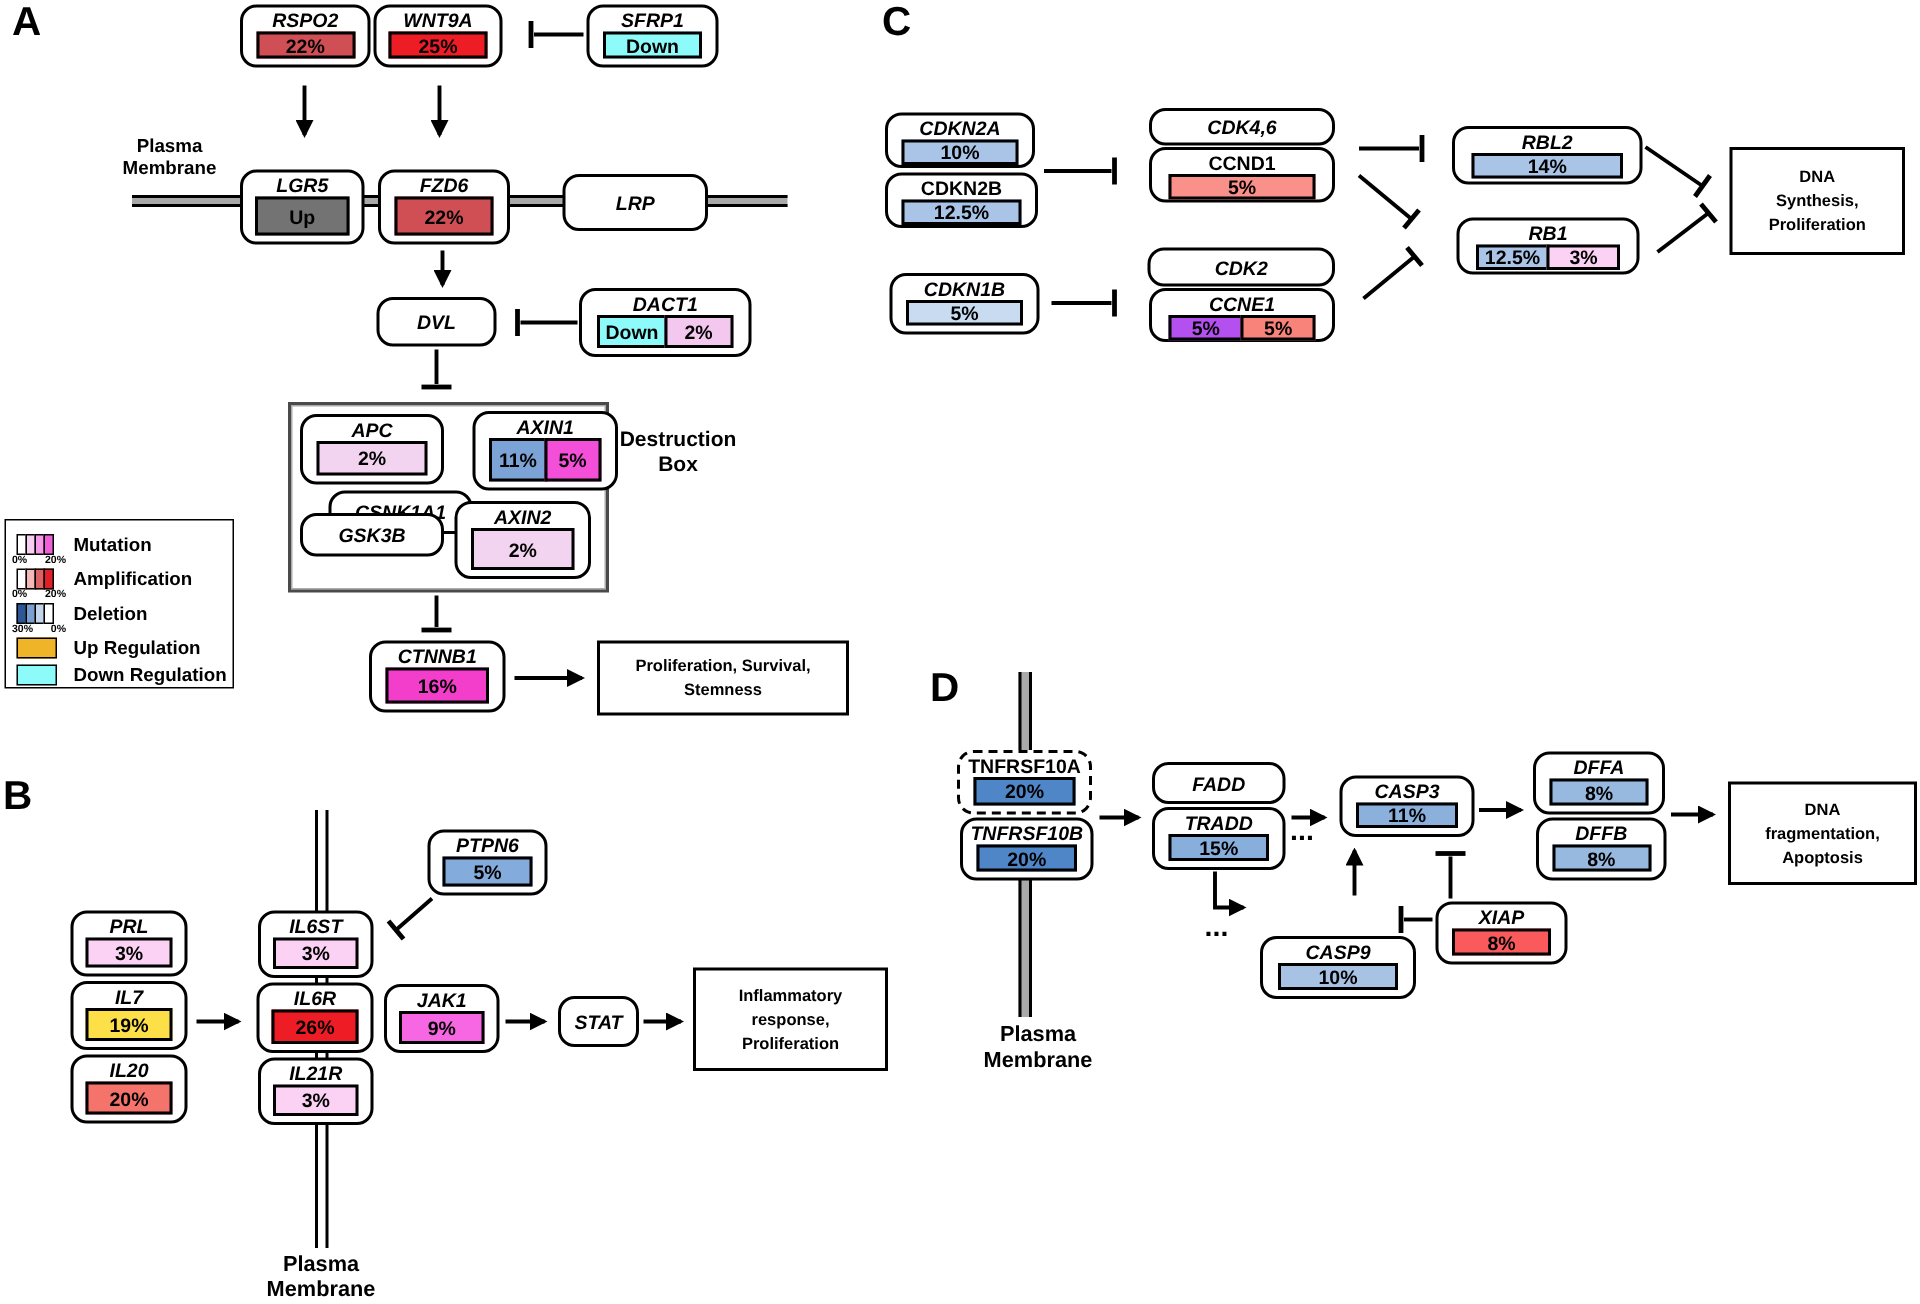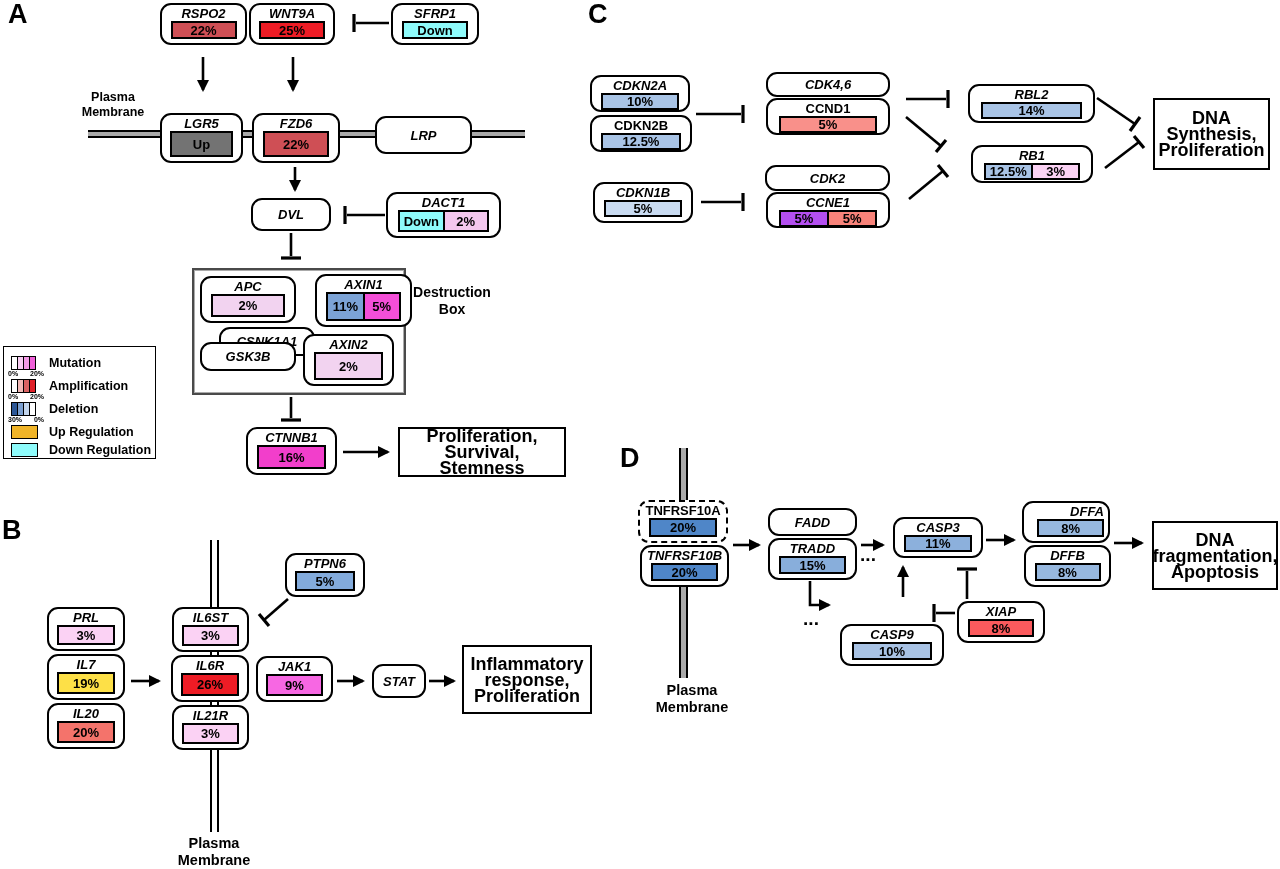--- a/index.html
+++ b/index.html
@@ -16,21 +16,21 @@
   .gene.dashed{border-style:dashed;}
   .gene .title{font-weight:bold;font-style:italic;font-size:13px;line-height:15px;white-space:nowrap;}
   .gene .title.upright{font-style:normal;}
   .gene.title-only{justify-content:center;padding:1px 4px;}
   .gene .fills{display:flex;width:88%;flex:1;min-height:17px;}
   .gene .fill{flex:1;border:2px solid #000;box-sizing:border-box;display:flex;align-items:center;justify-content:center;
               font-weight:bold;font-size:13px;white-space:nowrap;}
   .gene .fill + .fill{margin-left:-2px;}
   .outcome{position:absolute;z-index:3;background:#fff;border:2.5px solid #000;box-sizing:border-box;
            display:flex;flex-direction:column;align-items:center;justify-content:center;
-           font-weight:bold;font-size:18px;line-height:16px;text-align:center;}
+           font-weight:bold;font-size:11px;line-height:16px;text-align:center;}
   .panel-label{position:absolute;z-index:4;font-weight:bold;font-size:27px;line-height:28px;}
   .txt{position:absolute;z-index:4;font-weight:bold;text-align:center;line-height:1.2;}
   .legend{position:absolute;z-index:4;background:#fff;border:1.5px solid #000;box-sizing:border-box;}
   .legend .row{position:absolute;left:0;top:0;width:100%;}
   .legend .swatch{position:absolute;left:7px;display:flex;height:14px;}
   .legend .cell{width:7px;height:14px;border:1px solid #000;box-sizing:border-box;}
   .legend .cell + .cell{margin-left:-1px;}
   .legend .solid-swatch{position:absolute;left:7px;width:27px;height:14px;border:1px solid #000;box-sizing:border-box;}
   .legend .sub{position:absolute;left:4px;width:36px;display:flex;justify-content:space-between;
                font-size:7px;font-weight:bold;line-height:8px;}
@@ -314,21 +314,21 @@
         <div class="fills">
           <div class="fill" style="background: rgb(168, 194, 228);">10%</div>
         </div>
       </div>
       <div class="gene" style="left: 957px; top: 601px; width: 88px; height: 42px;">
         <div class="title">XIAP</div>
         <div class="fills">
           <div class="fill" style="background: rgb(251, 90, 93);">8%</div>
         </div>
       </div>
-      <div class="gene" style="left: 1022px; top: 501px; width: 88px; height: 42px; align-items: flex-end;">
+      <div class="gene" style="left: 1022px; top: 501px; width: 88px; height: 42px;">
         <div class="title">DFFA</div>
         <div class="fills">
           <div class="fill" style="background: rgb(151, 184, 223);">8%</div>
         </div>
       </div>
       <div class="gene" style="left: 1024px; top: 545px; width: 87px; height: 42px;">
         <div class="title">DFFB</div>
         <div class="fills">
           <div class="fill" style="background: rgb(151, 184, 223);">8%</div>
         </div>

